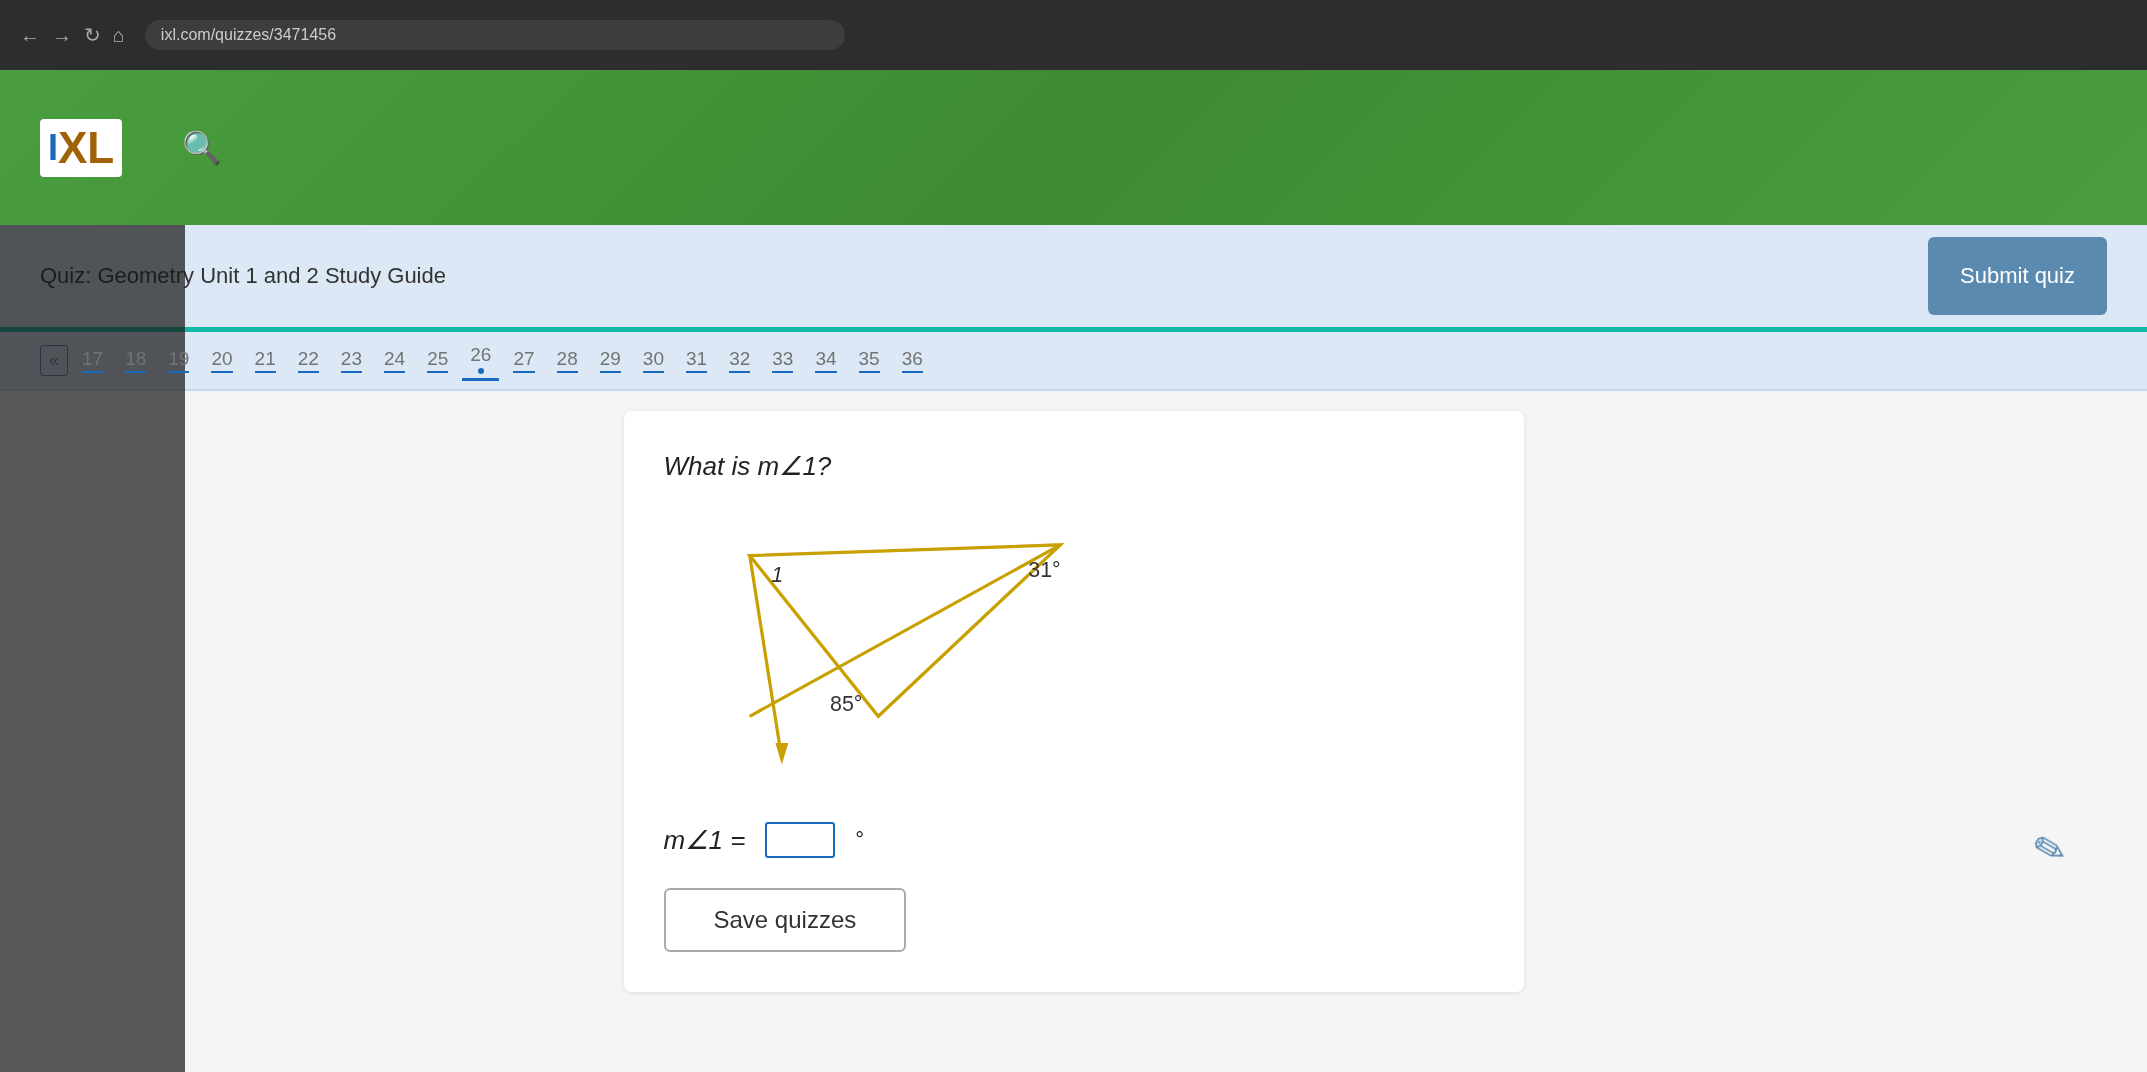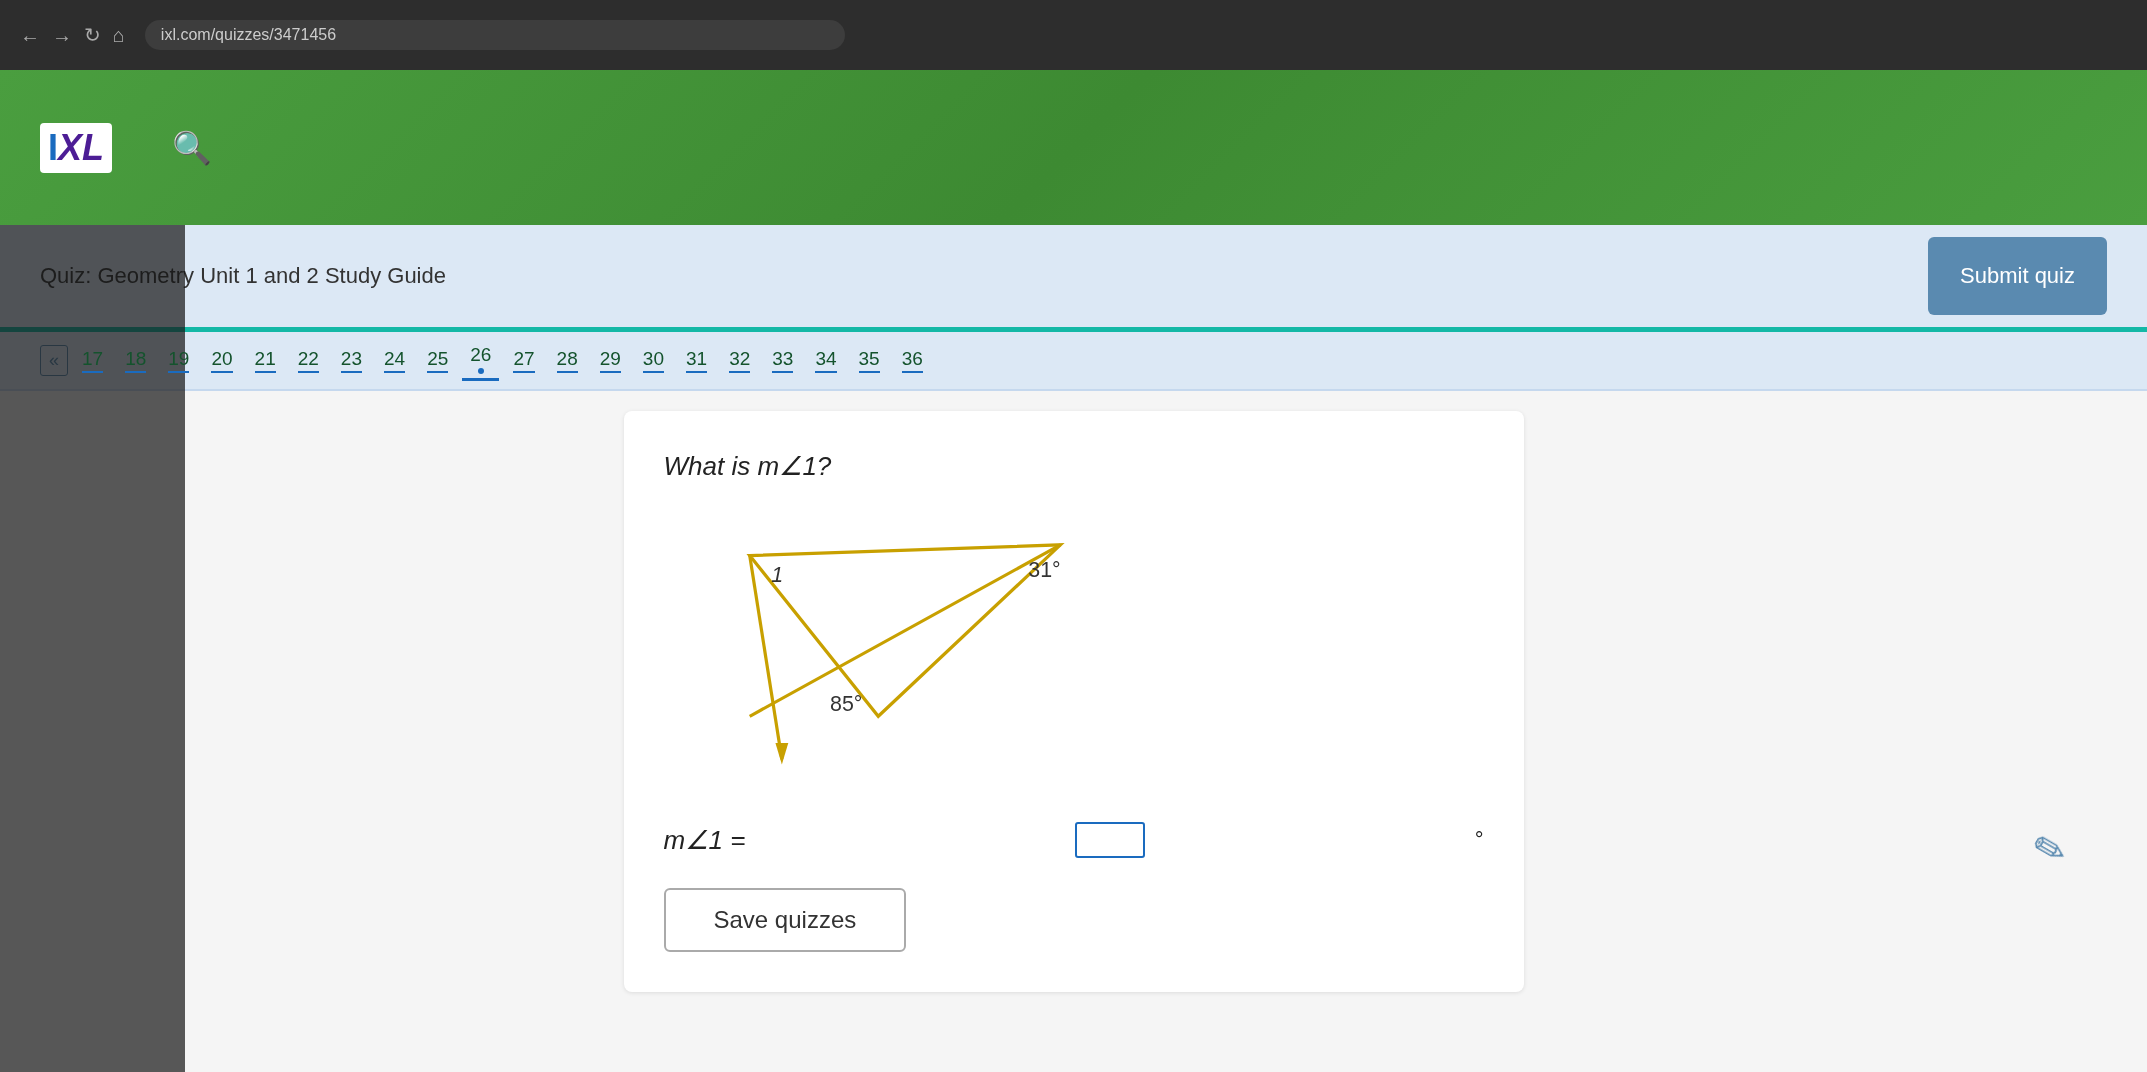--- a/index.html
+++ b/index.html
@@ -63,24 +63,23 @@
       padding: 4px 8px;
       margin-right: 60px;
     }
     .ixl-logo-bracket {
       color: #1a6bbf;
       font-size: 36px;
       font-weight: 900;
       line-height: 1;
     }
     .ixl-logo-text {
-      color: #4c1d95;
-      font-size: 36px;
+      color: #a16207;
+      font-size: 44px;
       font-weight: 900;
-      font-style: italic;
     }
     .ixl-nav {
       display: flex;
       gap: 80px;
       flex: 1;
       justify-content: center;
     }
     .ixl-nav-item {
       color: white;
       font-size: 34px;
@@ -128,21 +127,21 @@
     }
     .nav-prev {
       color: #5a8ab0;
       font-size: 18px;
       cursor: pointer;
       padding: 4px 8px;
       border: 1px solid #5a8ab0;
       border-radius: 3px;
     }
     .q-num {
-      color: #14532d;
+      color: #737373;
       font-size: 19px;
       padding: 4px 8px;
       cursor: pointer;
       text-decoration: none;
       position: relative;
     }
     .q-num.current {
       border-bottom: 3px solid #1a6bbf;
     }
     .q-num .underline {
@@ -198,21 +197,20 @@
 
     
     .answer-row {
       display: flex;
       align-items: center;
       gap: 20px;
       margin-bottom: 30px;
       font-size: 26px;
       color: #222;
       font-style: italic;
-      justify-content: space-between;
     }
     .answer-input {
       border: 2px solid #1a6bbf;
       border-radius: 3px;
       width: 70px;
       height: 36px;
       font-size: 20px;
       padding: 0 6px;
       outline: none;
     }

